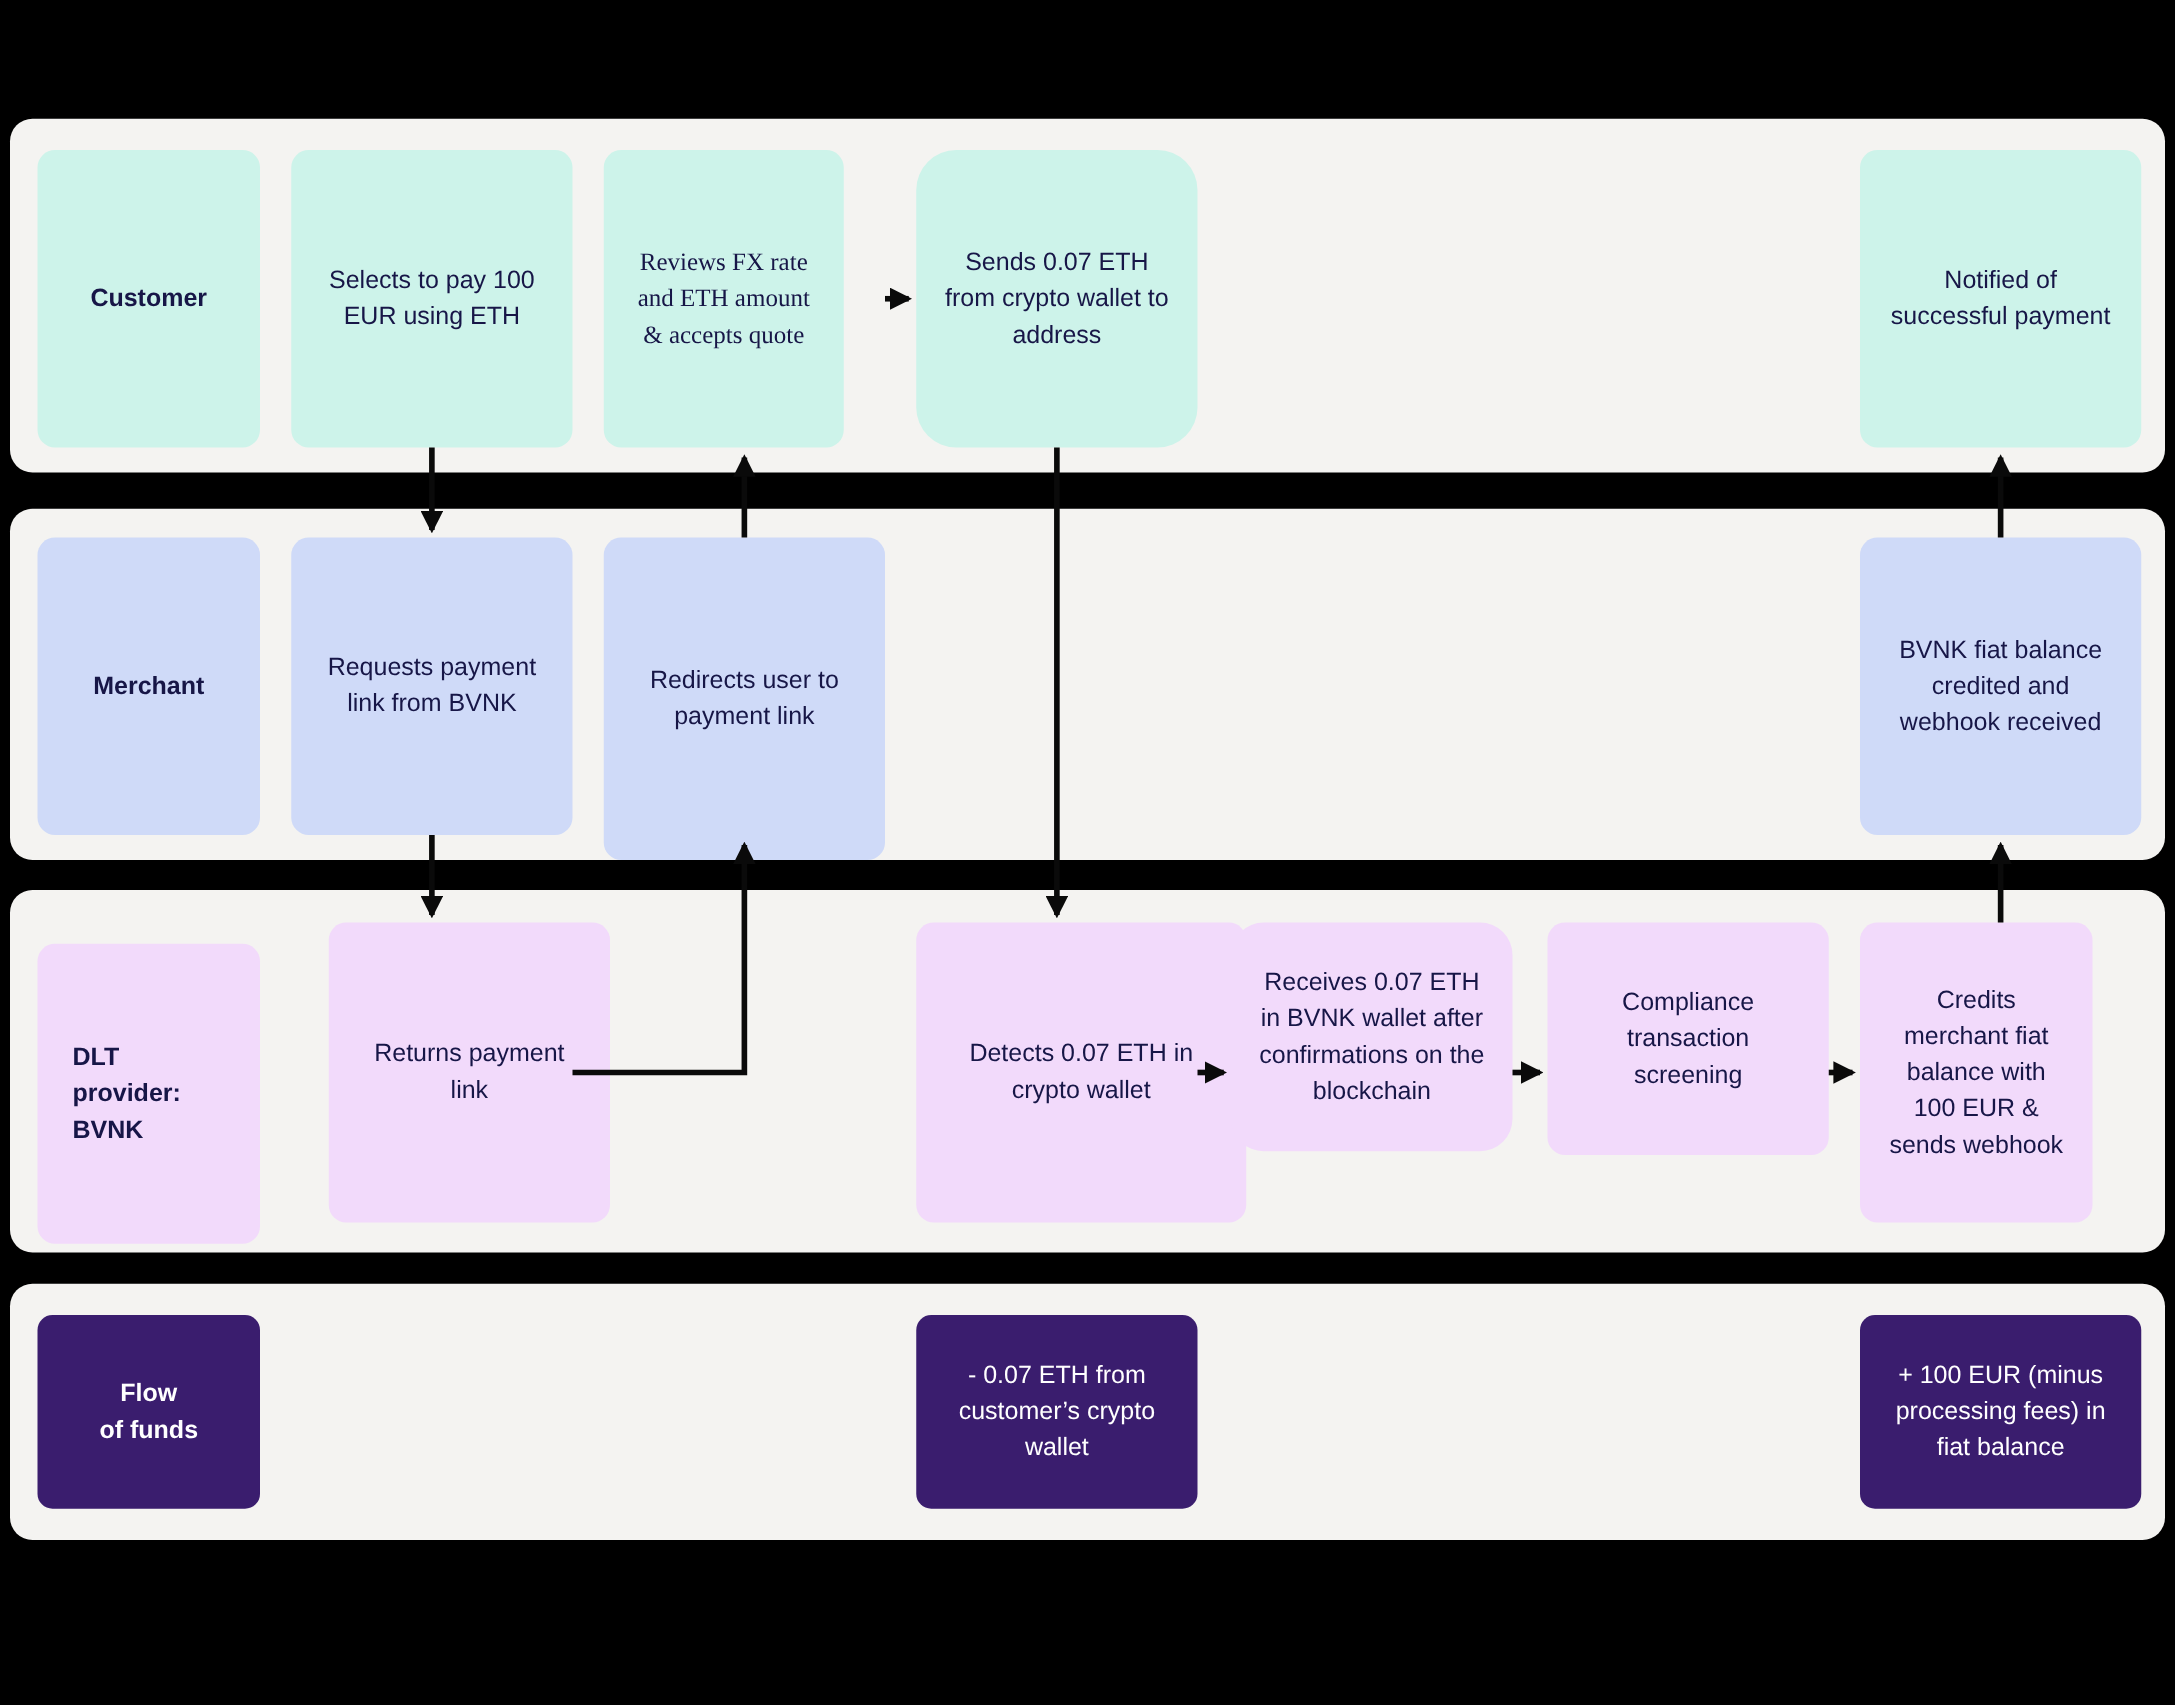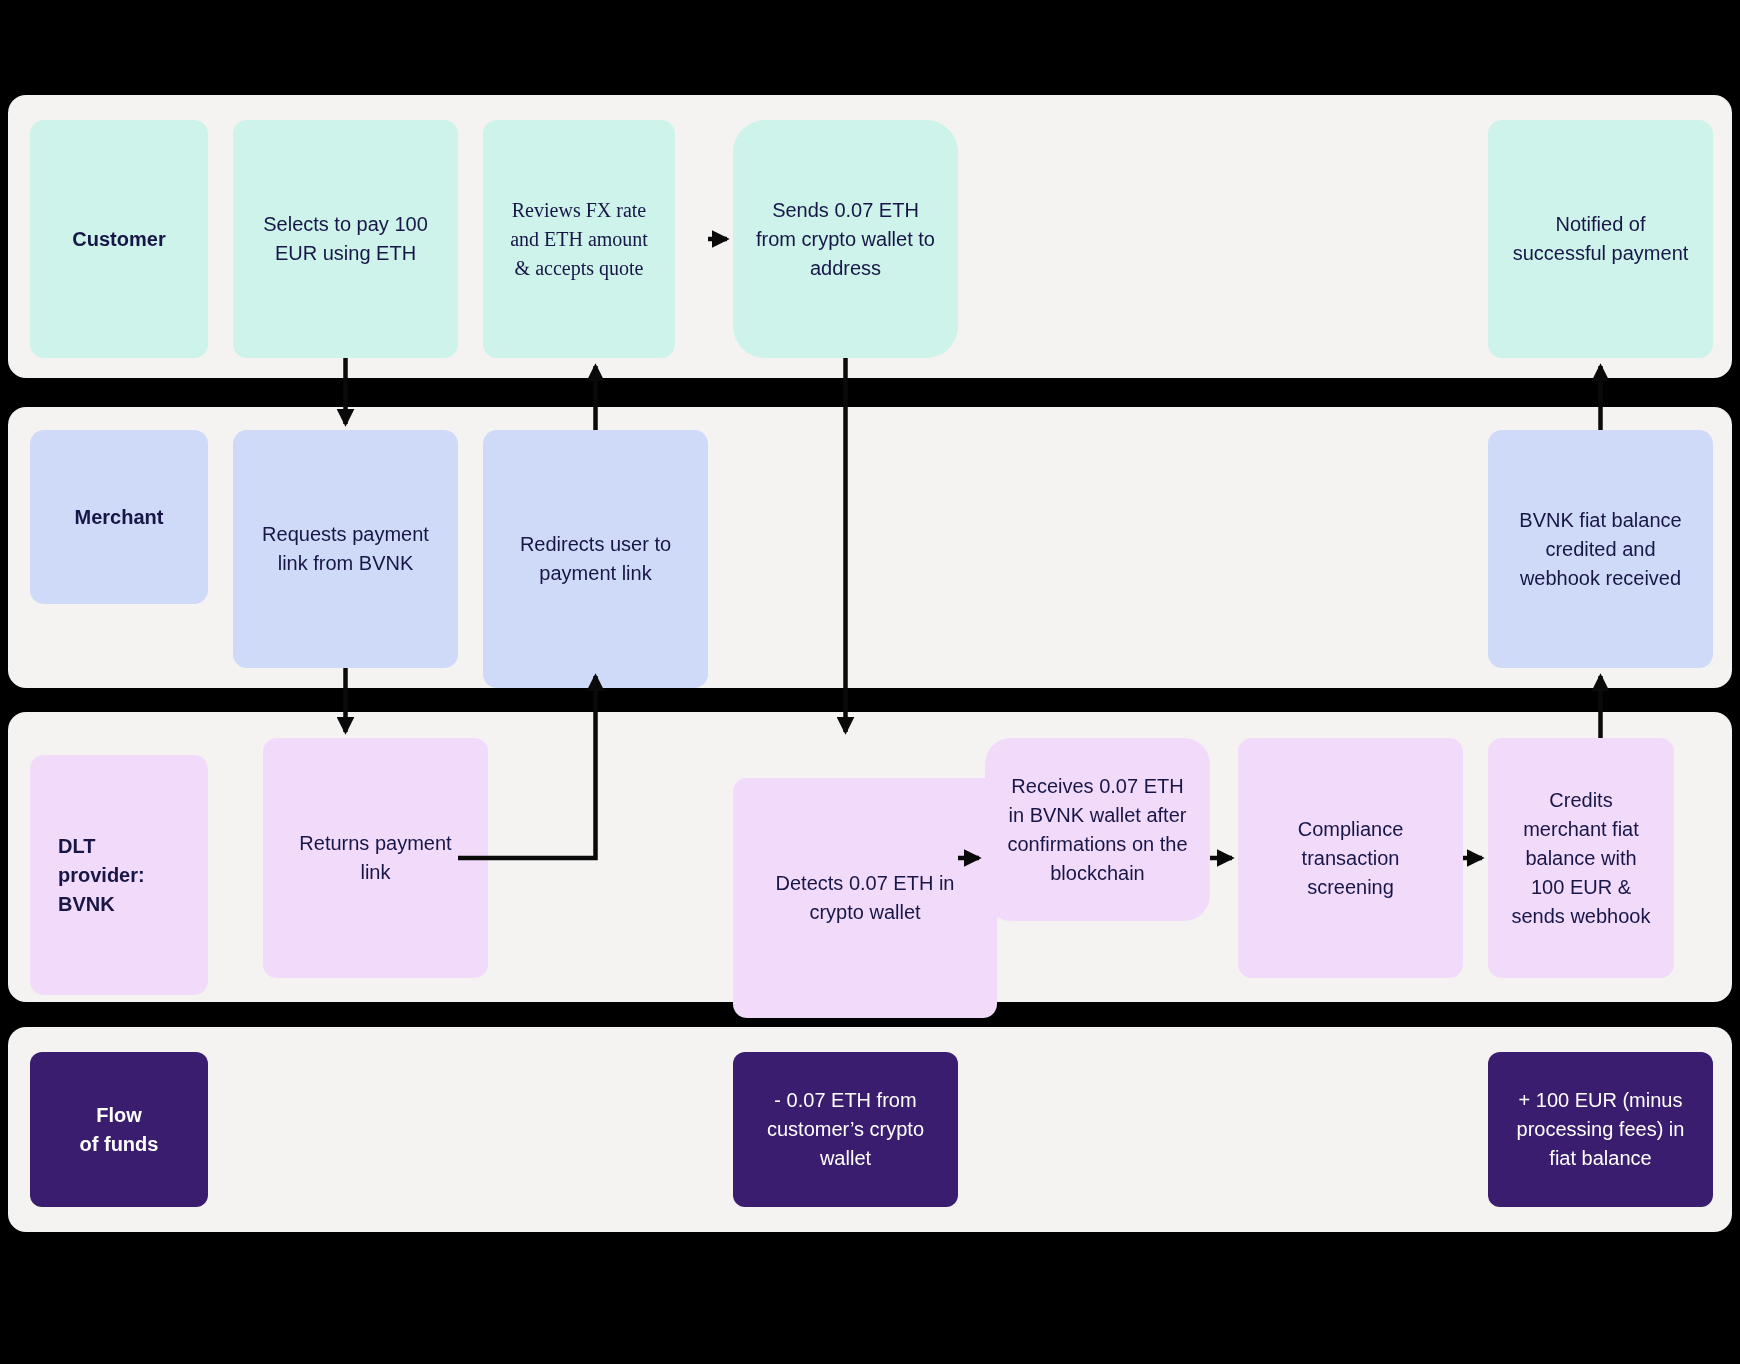--- a/index.html
+++ b/index.html
@@ -63,46 +63,46 @@
   <div class="box teal" style="left:483px;top:120px;width:192px;height:238px;font-family:Liberation Serif, serif;">
     <span>Reviews FX rate and ETH amount &amp; accepts quote</span>
   </div>
   <div class="box teal" style="left:733px;top:120px;width:225px;height:238px;border-radius:32px;">
     <span>Sends 0.07 ETH from crypto wallet to address</span>
   </div>
   <div class="box teal" style="left:1488px;top:120px;width:225px;height:238px;">
     <span>Notified of successful payment</span>
   </div>
 
-  <div class="box label blue" style="left:30px;top:430px;width:178px;height:174px;">
+  <div class="box label blue" style="left:30px;top:430px;width:178px;height:238px;">
     <span>Merchant</span>
   </div>
   <div class="box blue" style="left:233px;top:430px;width:225px;height:238px;">
     <span>Requests payment link from BVNK</span>
   </div>
   <div class="box blue" style="left:483px;top:430px;width:225px;height:258px;">
     <span>Redirects user to payment link</span>
   </div>
   <div class="box blue" style="left:1488px;top:430px;width:225px;height:238px;">
     <span>BVNK fiat balance credited and webhook received</span>
   </div>
 
   <div class="box label label-left pink" style="left:30px;top:738px;width:178px;height:240px;margin-top:17px;">
     <span>DLT provider: BVNK</span>
   </div>
   <div class="box pink" style="left:233px;top:738px;width:225px;height:240px;margin-left:30px;">
     <span>Returns payment link</span>
   </div>
-  <div class="box pink" style="left:733px;top:738px;width:264px;height:240px;margin-top:40px;">
+  <div class="box pink" style="left:733px;top:738px;width:264px;height:240px;">
     <span>Detects 0.07 ETH in crypto wallet</span>
   </div>
   <div class="box pink" style="left:985px;top:738px;width:225px;height:183px;border-radius:26px;">
     <span>Receives 0.07 ETH in BVNK wallet after confirmations on the blockchain</span>
   </div>
-  <div class="box pink" style="left:1238px;top:738px;width:225px;height:240px;justify-content:center;">
+  <div class="box pink" style="left:1238px;top:738px;width:225px;height:186px;justify-content:center;">
     <span>Compliance transaction screening</span>
   </div>
   <div class="box pink" style="left:1488px;top:738px;width:186px;height:240px;">
     <span>Credits merchant fiat balance with 100 EUR &amp; sends webhook</span>
   </div>
 
   <div class="box label purple" style="left:30px;top:1052px;width:178px;height:155px;">
     <span>Flow
 of funds</span>
   </div>

